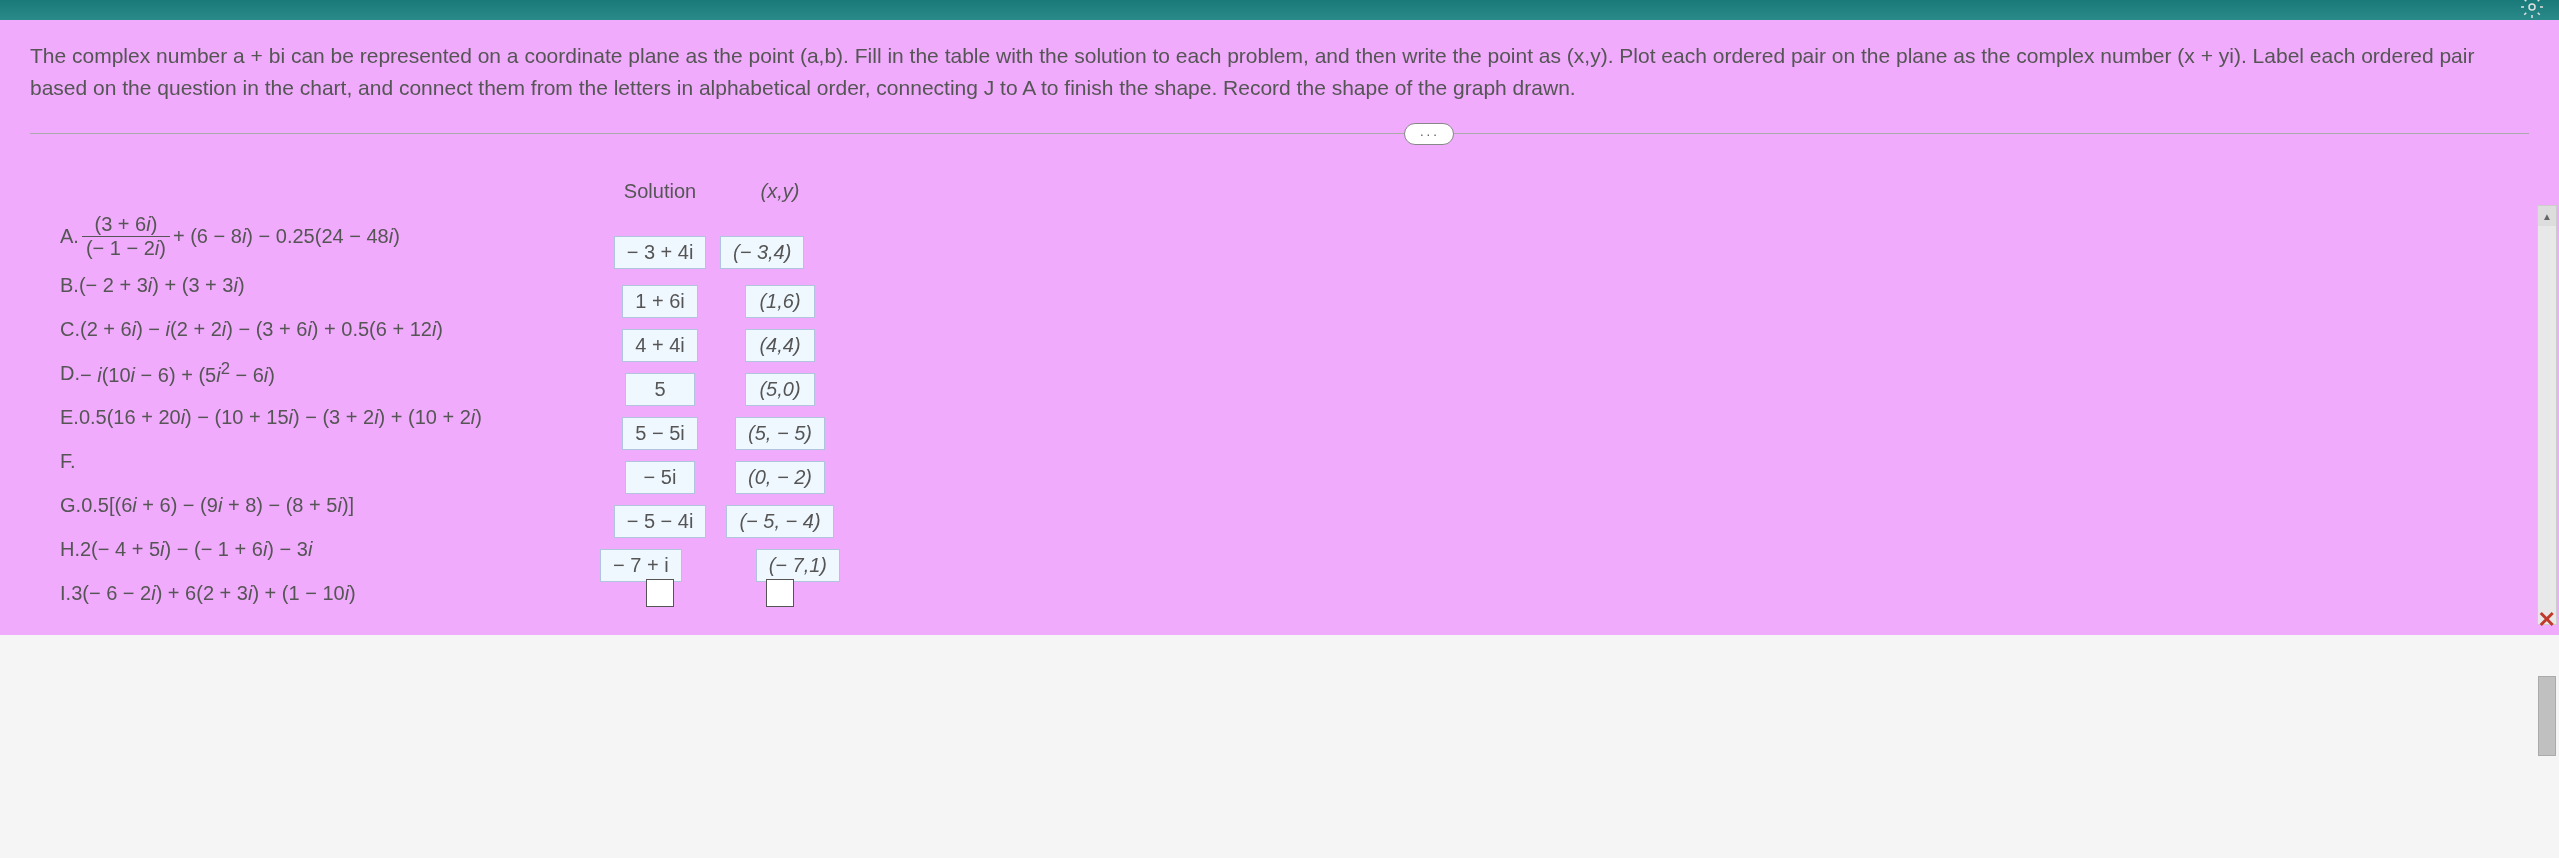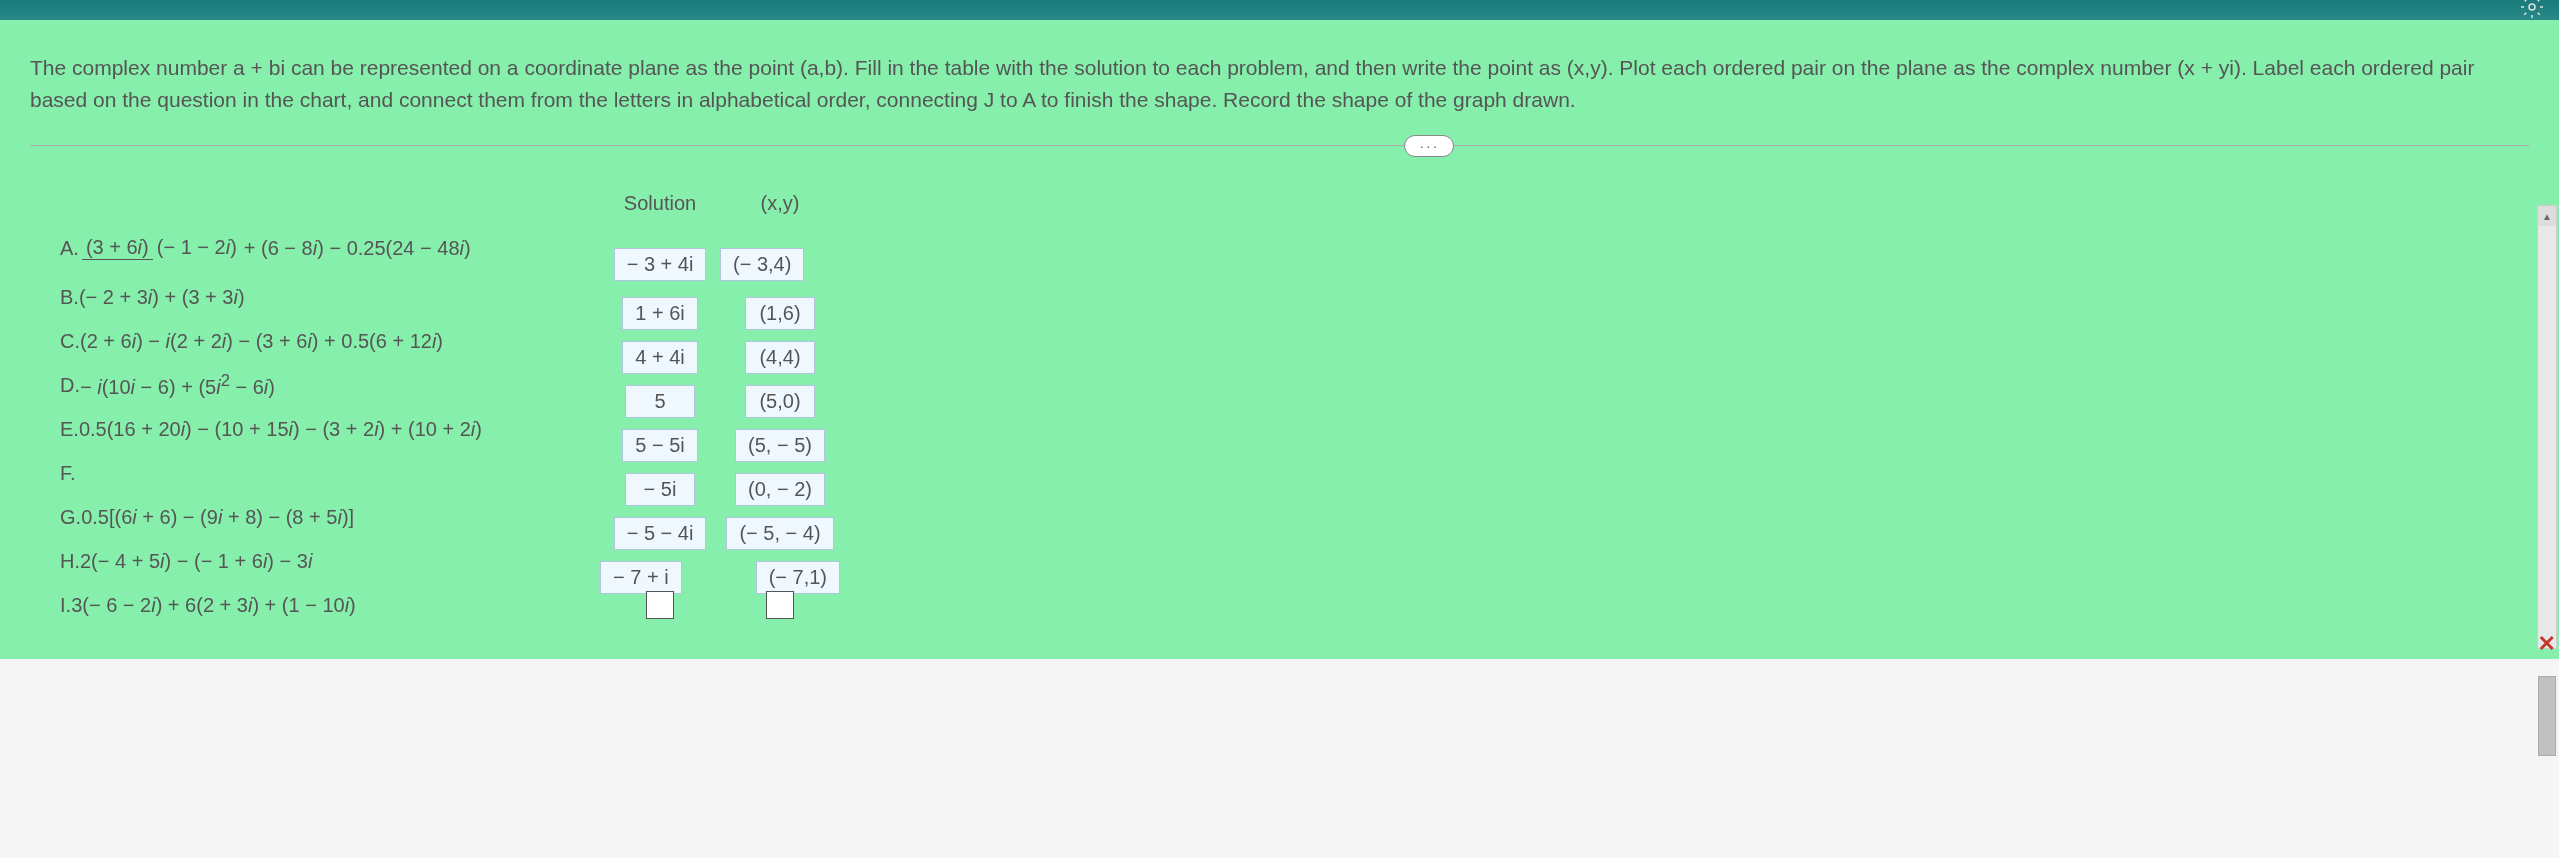--- a/index.html
+++ b/index.html
@@ -19,22 +19,22 @@
       background: linear-gradient(to bottom, #1a7a7a 0%, #2a8a8a 100%);
       position: relative;
     }
     .gear-icon {
       position: absolute;
       right: 15px;
       top: -5px;
       color: #e0e0e0;
     }
     .content-area {
-      background: #86efac;
-      padding: 32px 30px;
+      background: #f0abfc;
+      padding: 20px 30px;
       position: relative;
     }
     .instructions {
       color: #555;
       font-size: 21px;
       line-height: 1.5;
       margin-bottom: 30px;
     }
     .divider-container {
       position: relative;
@@ -65,20 +65,21 @@
     .problems-column {
       width: 540px;
     }
     .solution-column {
       width: 120px;
       text-align: center;
     }
     .xy-column {
       width: 120px;
       text-align: center;
+      font-style: italic;
     }
     .header-cell {
       color: #555;
       font-size: 20px;
       height: 35px;
       line-height: 35px;
     }
     .problem-row {
       color: #555;
       font-size: 20px;
@@ -87,20 +88,21 @@
       align-items: center;
     }
     .problem-row.tall {
       height: 54px;
     }
     .italic {
       font-style: italic;
     }
     .fraction {
       display: inline-flex;
+      flex-direction: column;
       text-align: center;
       vertical-align: middle;
       margin: 0 3px;
     }
     .fraction .num {
       border-bottom: 1px solid #555;
       padding: 0 4px;
     }
     .fraction .den {
       padding: 0 4px;

